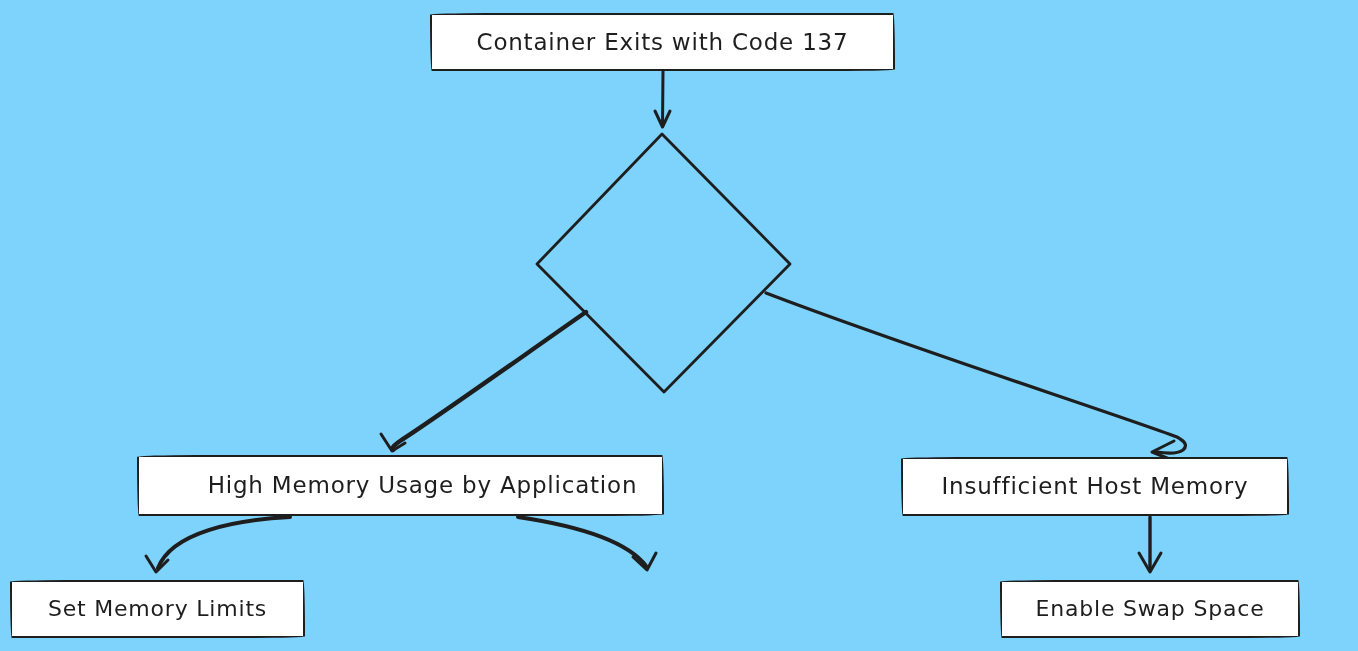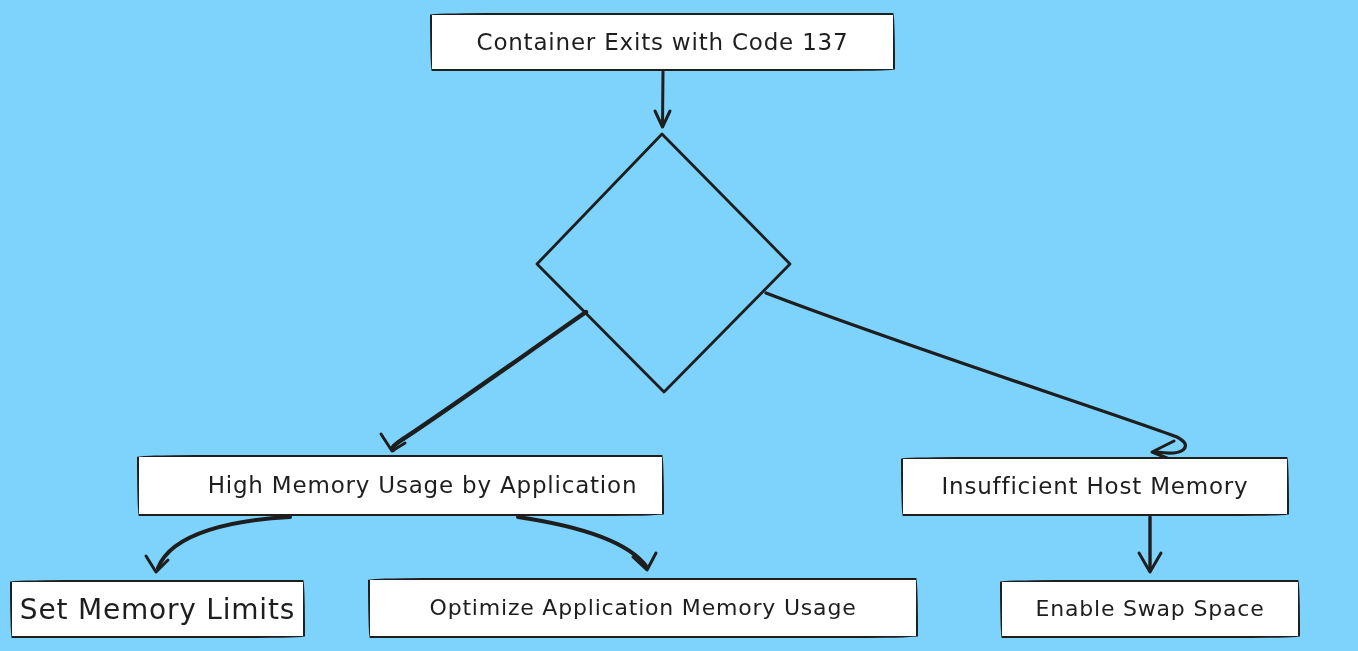--- a/index.html
+++ b/index.html
@@ -32,21 +32,21 @@
     
     border-radius: 255px 8px 225px 8px / 8px 225px 8px 255px;
     color: #1e1e1e;
     letter-spacing: 0.8px;
     line-height: 1.25;
   }
 
   .node-root   { left: 430px; top: 13px;  width: 465px; height: 58px; font-size: 23px; }
   .node-cause-left  { left: 137px; top: 455px; width: 527px; height: 61px; font-size: 23px; padding-left: 44px; }
   .node-cause-right { left: 901px; top: 457px; width: 388px; height: 59px; font-size: 23px; }
-  .node-sol-1  { left: 10px;   top: 580px; width: 295px; height: 58px; font-size: 28px; text-align: center; }
+  .node-sol-1  { left: 10px;   top: 580px; width: 295px; height: 58px; font-size: 22px; text-align: center; }
   .node-sol-2  { left: 368px;  top: 578px; width: 550px; height: 60px; font-size: 22px; }
   .node-sol-3  { left: 1000px; top: 580px; width: 300px; height: 58px; font-size: 22px; justify-content: center; }
 
   .node-decision {
     position: absolute;
     left: 537px; top: 133px;
     width: 254px; height: 260px;
     display: flex;
     flex-direction: column;
     align-items: center;
@@ -115,21 +115,18 @@
   </div>
 
   <div class="node node-cause-right">
     <span>Insufficient Host Memory</span>
   </div>
 
   <div class="node node-sol-1">
     <span>Set Memory Limits</span>
   </div>
 
-  <div class="node node-sol-2">
-    <span>Optimize Application Memory Usage</span>
-  </div>
 
   <div class="node node-sol-3">
     <span>Enable Swap Space</span>
   </div>
 
 </div>
 
 </body></html>

